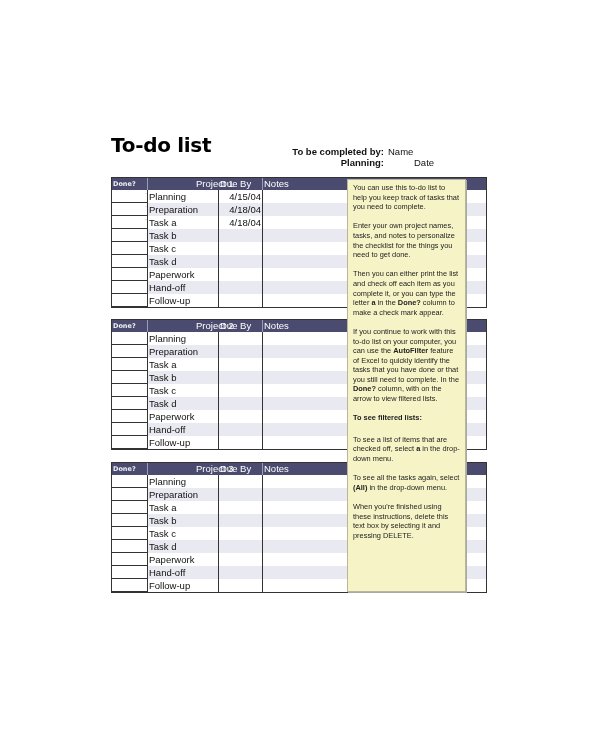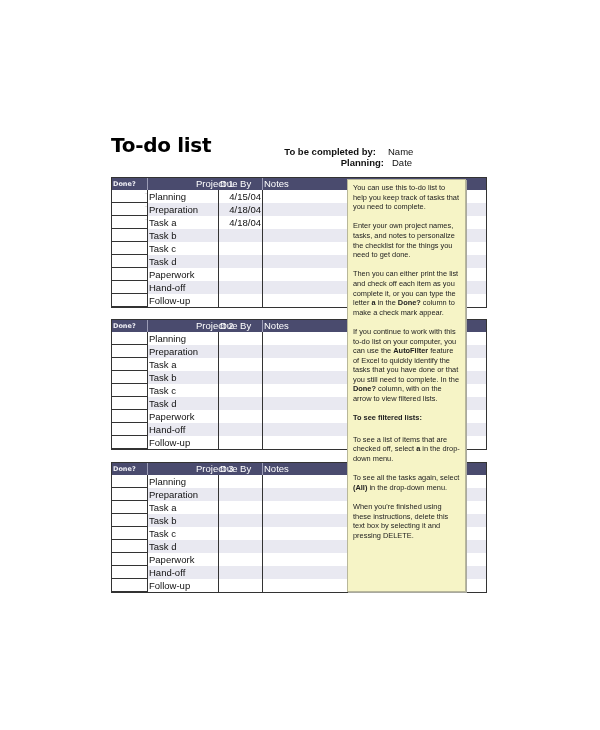--- a/index.html
+++ b/index.html
@@ -52,30 +52,30 @@
     }
     .note-box p { margin: 0 0 9.6px 0; }
     .note-box p.tight { margin-bottom: 12px; }
   </style>
 </head>
 <body>
 
 <div class="page-title">To-do list</div>
 
 <div class="meta" style="left:260px; top:146px; width:230px; height:26px;">
-  <div style="position:absolute; right:114px; top:0; white-space:nowrap;">
+  <div style="position:absolute; right:106px; top:0; white-space:nowrap;">
     <span class="lbl">To be completed by:</span>
   </div>
   <div style="position:absolute; left:128px; top:0; white-space:nowrap;">
     <span>Name</span>
   </div>
   <div style="position:absolute; right:106px; top:11px; white-space:nowrap;">
     <span class="lbl">Planning:</span>
   </div>
-  <div style="position:absolute; left:132px; top:11px; white-space:nowrap;">
+  <div style="position:absolute; left:112px; top:11px; white-space:nowrap;padding-left:42px;">
     <span>Date</span>
   </div>
 </div>
 
 <div id="tables">
     <div class="tbl" style="top: 177px;">
       <div class="tbl-head">
         <span class="h-done">Done?</span>
         <span class="h-proj">Project 1</span>
         <span class="h-due">Due By</span>

